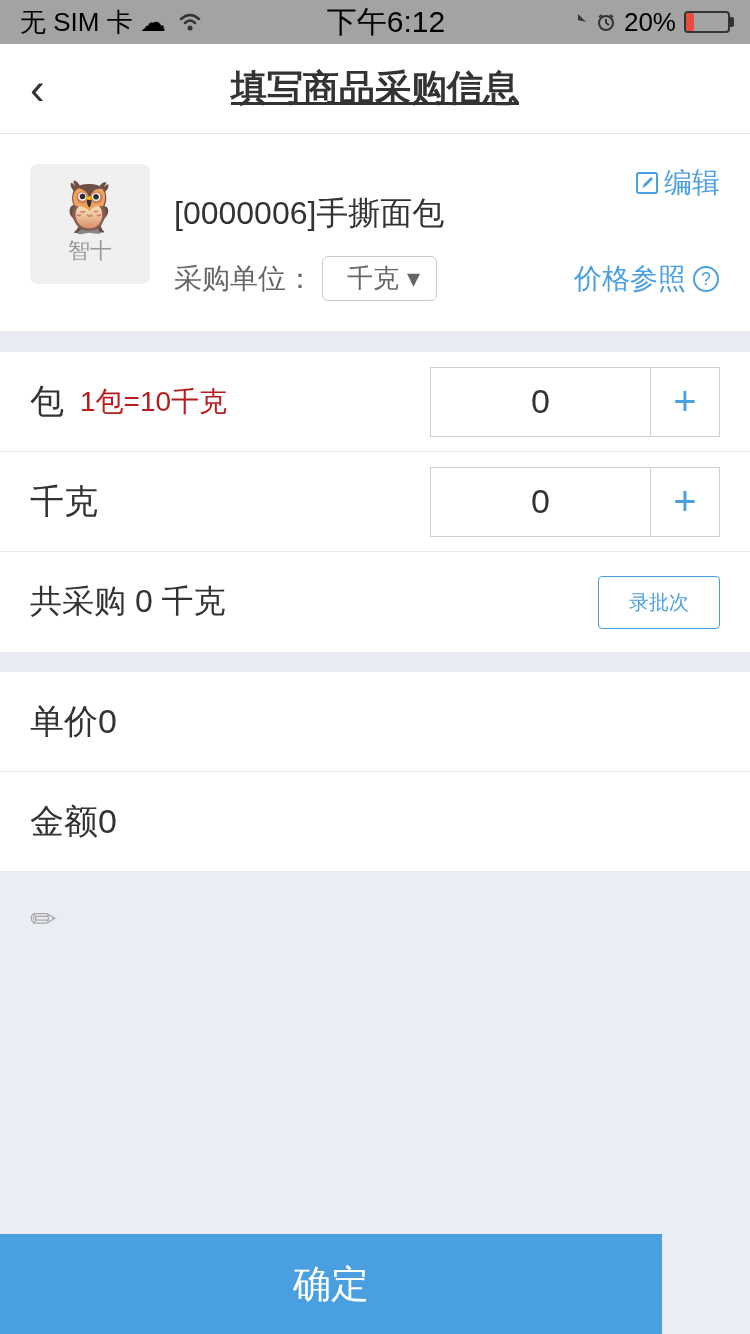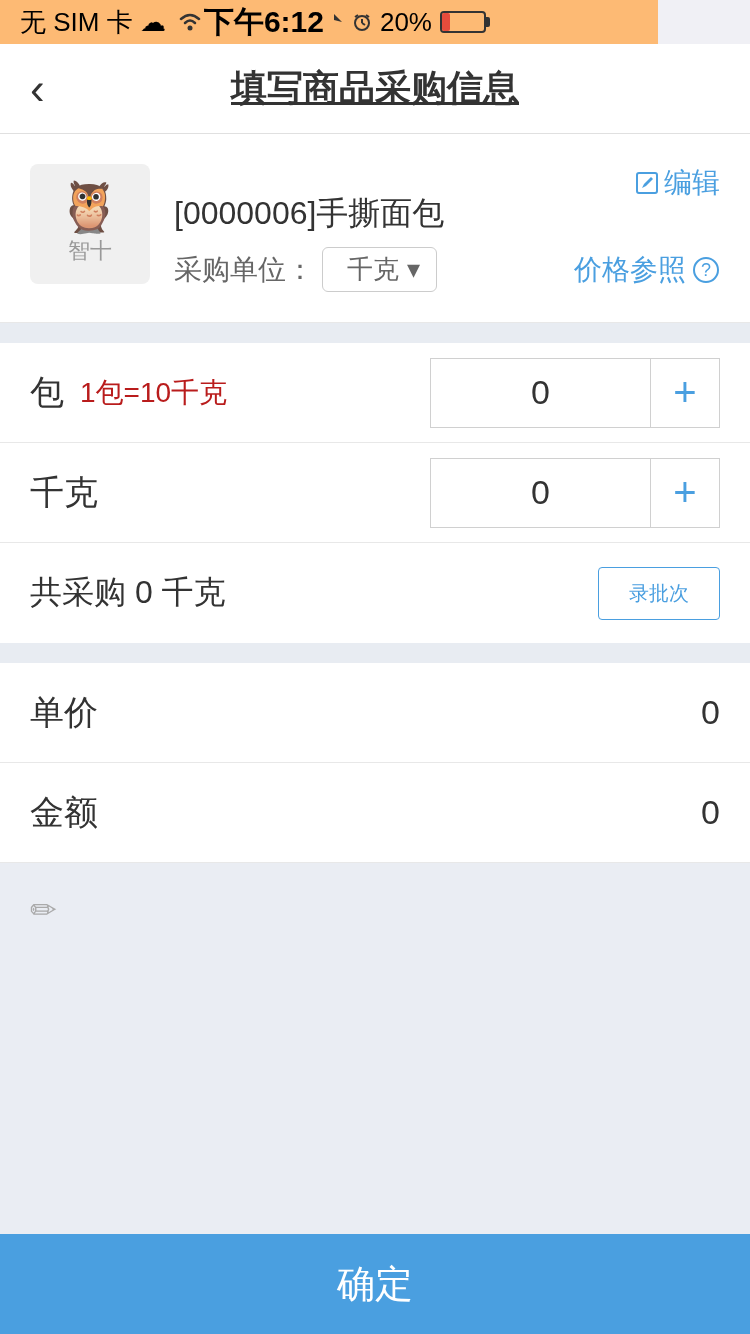--- a/index.html
+++ b/index.html
@@ -7,38 +7,39 @@
     body {
       width: 750px;
       min-height: 1334px;
       font-family: -apple-system, "PingFang SC", "Helvetica Neue", Arial, sans-serif;
       background: #f0f0f5;
       font-size: 32px;
     }
 
     
     .status-bar {
-      width: 658px;
+      width: 750px;
       height: 44px;
-      background: #fdba74;
-      display: flex;
-      align-items: center;
+      background: #a3a3a3;
+      display: flex;
+      align-items: center;
+      justify-content: space-between;
       padding: 0 20px;
       font-size: 28px;
       font-weight: 500;
     }
     .status-left {
       display: flex;
       align-items: center;
       gap: 10px;
       font-size: 26px;
     }
     .status-center {
       font-size: 30px;
-      font-weight: 700;
+      font-weight: 400;
     }
     .status-right {
       display: flex;
       align-items: center;
       gap: 8px;
       font-size: 26px;
     }
     .battery-icon {
       display: inline-block;
       width: 46px;
@@ -140,21 +141,21 @@
       color: #4a9fe0;
       display: flex;
       align-items: center;
       gap: 4px;
       flex-shrink: 0;
     }
     .product-unit-row {
       display: flex;
       align-items: center;
       justify-content: space-between;
-      margin-top: 11px;
+      margin-top: 20px;
     }
     .product-unit-label {
       font-size: 28px;
       color: #666;
     }
     .unit-selector {
       display: flex;
       align-items: center;
       border: 1px solid #ccc;
       border-radius: 6px;
@@ -258,21 +259,21 @@
     }
 
     
     .price-section {
       background: #fff;
       margin-top: 0;
     }
     .price-row {
       display: flex;
       align-items: center;
-      justify-content: space-between;
+      justify-content: flex-start;
       padding: 0 30px;
       height: 100px;
       border-bottom: 1px solid #e8e8e8;
     }
     .price-label {
       font-size: 34px;
       color: #333;
     }
     .price-value {
       font-size: 34px;
@@ -303,21 +304,21 @@
       flex: 1;
       background: #eaedf3;
       min-height: 400px;
     }
 
     
     .confirm-btn-wrap {
       position: fixed;
       bottom: 0;
       left: 0;
-      width: 750px;
+      width: 662px;
       background: #4a9fe0;
       height: 100px;
       display: flex;
       align-items: center;
       justify-content: center;
       cursor: pointer;
     }
     .confirm-btn-text {
       font-size: 38px;
       color: #fff;

